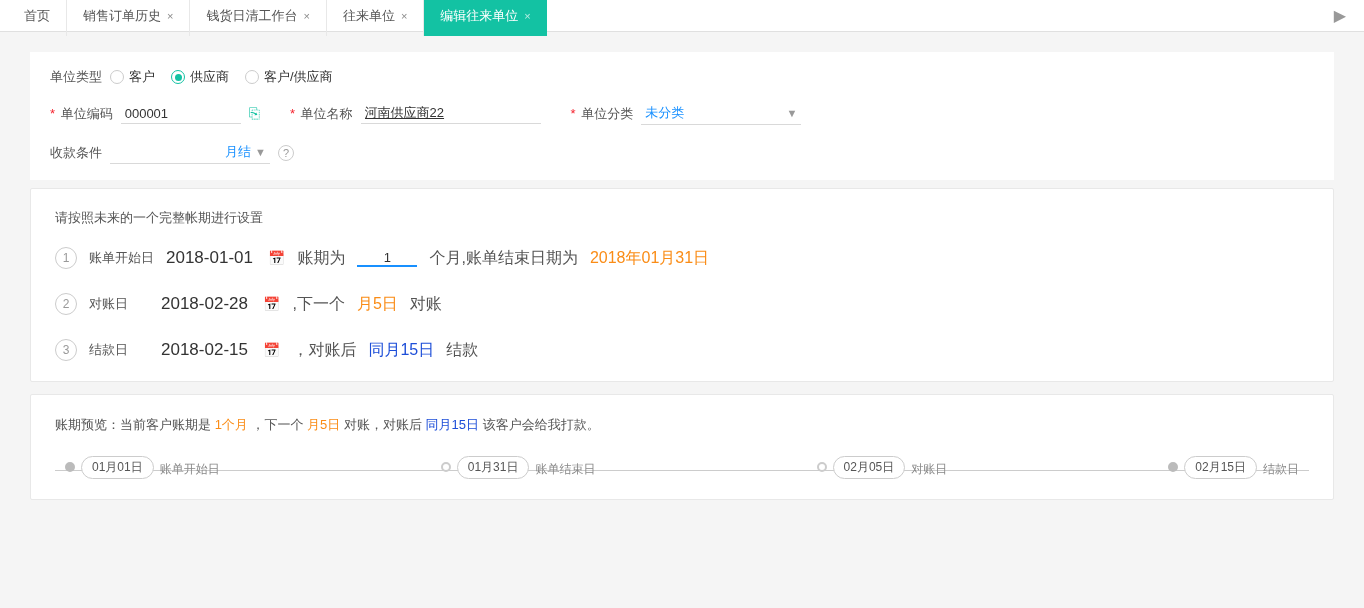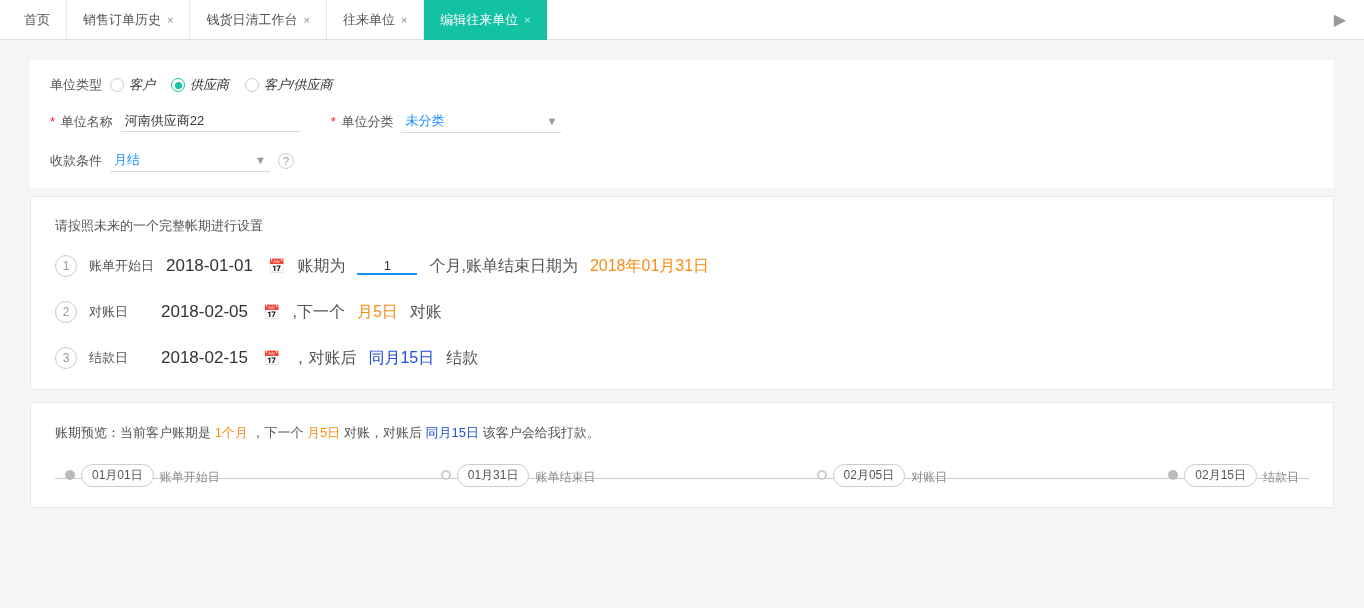--- a/index.html
+++ b/index.html
@@ -4,21 +4,21 @@
   <style>
     * { box-sizing: border-box; margin: 0; padding: 0; }
     body { font-family: 'Microsoft YaHei', Arial, sans-serif; font-size: 13px; background: #f5f5f5; color: #333; }
 
     
     .tabs-bar {
       display: flex;
       align-items: center;
       background: #fff;
       border-bottom: 1px solid #e0e0e0;
-      height: 40px;
+      height: 32px;
       padding: 0 8px;
     }
     .tab {
       display: flex;
       align-items: center;
       padding: 0 16px;
       height: 40px;
       cursor: pointer;
       font-size: 13px;
       color: #555;
@@ -55,21 +55,21 @@
       padding: 16px 20px;
       margin-bottom: 8px;
     }
 
     .form-row {
       display: flex;
       align-items: center;
       gap: 30px;
       margin-bottom: 16px;
     }
-    .form-row:last-child { margin-bottom: 0; }
+    .form-row:last-child { margin-bottom: 0; text-align: right; }
 
     .field-group {
       display: flex;
       align-items: center;
       gap: 8px;
     }
 
     .field-label {
       color: #555;
       white-space: nowrap;
@@ -89,21 +89,20 @@
       color: #333;
       background: transparent;
       min-width: 120px;
     }
 
     
     .radio-group {
       display: flex;
       align-items: flex-end;
       gap: 16px;
-      font-style: italic;
     }
     .radio-item {
       display: flex;
       align-items: center;
       gap: 5px;
       cursor: pointer;
     }
     .radio-circle {
       width: 14px;
       height: 14px;
@@ -340,23 +339,31 @@
             <span>客户/供应商</span>
           </label>
         </div>
       </div>
     </div>
 
     <div class="form-row">
       <div class="field-group">
         <span class="field-label">
           <span class="required-star">*</span>
+          <span>单位编码</span>
+        </span>
+        <input type="text" class="field-input" style="width: 120px;" value="000001">
+        <span class="cal-icon">⎘</span>
+      </div>
+      <div class="field-group">
+        <span class="field-label">
+          <span class="required-star">*</span>
           <span>单位名称</span>
         </span>
-        <input type="text" class="field-input" style="width: 180px;" value="河南供应商22">
+        <input type="text" class="field-input" style="width: 180px; text-decoration: underline;" value="河南供应商22">
       </div>
       <div class="field-group">
         <span class="field-label">
           <span class="required-star">*</span>
           <span>单位分类</span>
         </span>
         <div class="dropdown-field" style="min-width:160px;">
           <span class="field-value">未分类</span>
           <span class="chevron-icon">▼</span>
         </div>
@@ -385,21 +392,21 @@
       <span class="cal-icon">📅</span>
       <span class="step-desc">账期为</span>
       <input type="text" class="period-input" value="1" style="">
       <span class="step-desc">个月,账单结束日期为</span>
       <span class="step-desc highlight-orange">2018年01月31日</span>
     </div>
 
     <div class="step-row">
       <div class="step-num">2</div>
       <span class="step-label">对账日</span>
-      <span class="step-date">2018-02-05</span>
+      <span class="step-date">2018-02-28</span>
       <span class="cal-icon">📅</span>
       <span class="step-desc">,下一个</span>
       <span class="step-desc highlight-orange">月5日</span>
       <span class="step-desc">对账</span>
     </div>
 
     <div class="step-row">
       <div class="step-num">3</div>
       <span class="step-label">结款日</span>
       <span class="step-date">2018-02-15</span>

